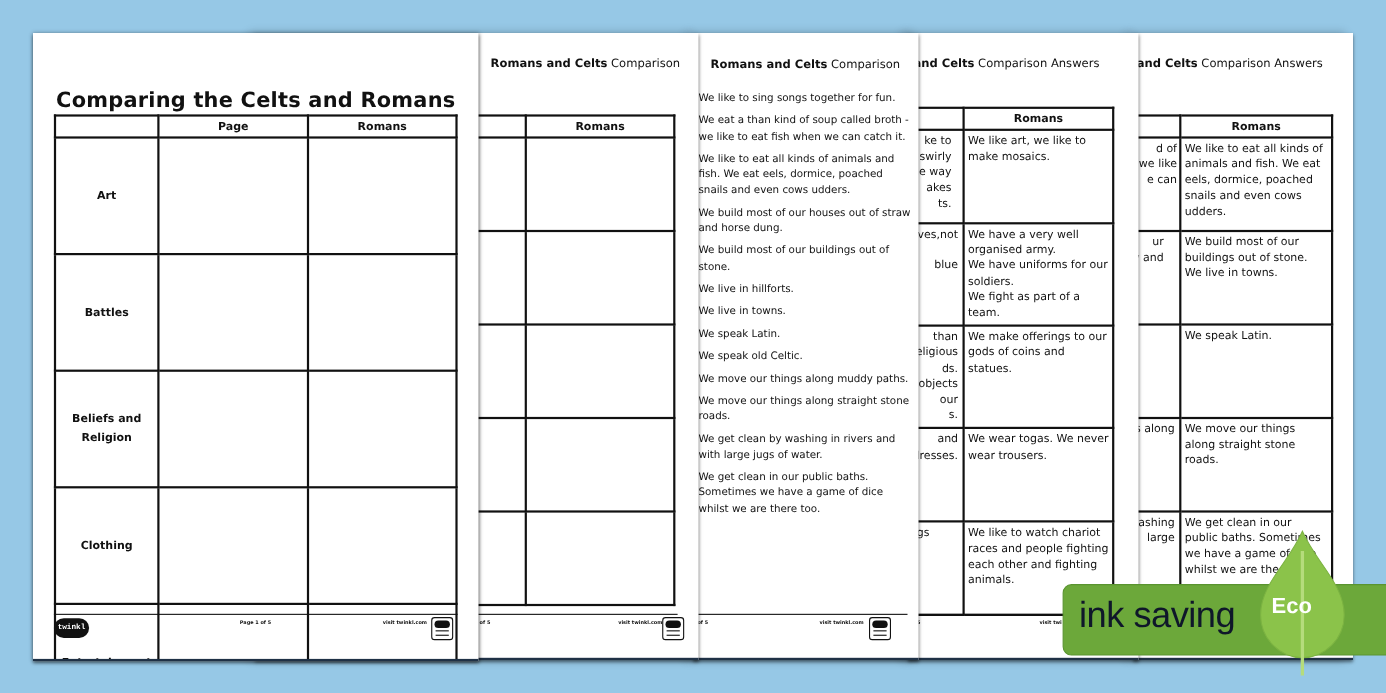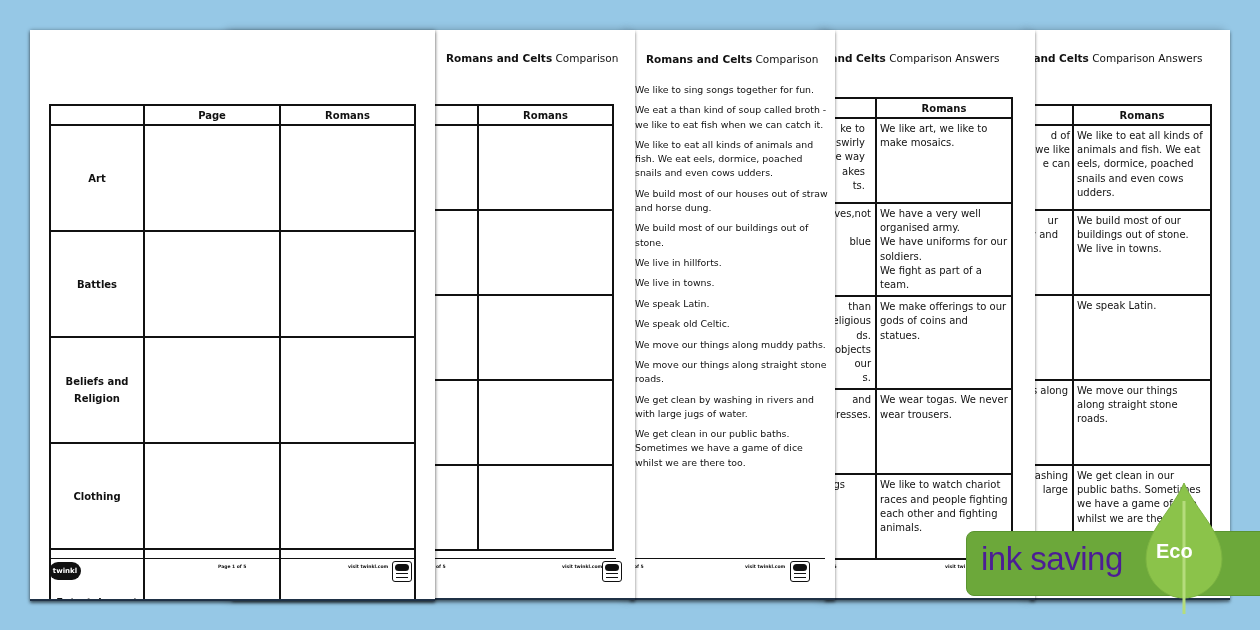--- a/index.html
+++ b/index.html
@@ -62,37 +62,37 @@
   .p5 .ans td { height: 85px; }
   .clip { white-space: nowrap; overflow: hidden; text-align: right; }
 
   .footer-line { position: absolute; left: 19px; right: 19px; border-top: 1.5px solid #111; top: 528px; }
   .p3 .footer-line { left: 0; right: 10px; }
   .p4 .footer-line, .p5 .footer-line { left: 0; right: 10px; }
   .footer { position: absolute; top: 534px; font-size: 4.5px; font-weight: bold; white-space: nowrap; }
   .twinkl-logo {
     position: absolute; top: 532px; left: 19px; width: 32px; height: 18px;
     background: #111; border-radius: 9px; color: #fff; font-size: 7px; font-weight: bold;
-    text-align: center; line-height: 18px;
+    text-align: center; line-height: 18px; font-family: Liberation Mono, monospace;
   }
   .badge {
     position: absolute; top: 531px; width: 20px; height: 21px; border: 1px solid #111; border-radius: 3px;
     background: #fff;
   }
   .badge::before { content: ""; position: absolute; top: 2px; left: 2px; width: 14px; height: 7px; background: #111; border-radius: 5px; }
   .badge::after { content: ""; position: absolute; bottom: 3px; left: 3px; width: 12px; height: 3px; border-top: 1px solid #111; border-bottom: 1px solid #111; }
 
   
   .eco {
     position: absolute; left: 966px; top: 531px; width: 300px; height: 65px;
     background: #6ca83a; border-radius: 8px 0 0 8px; z-index: 20;
     border: 1px solid #5a9430;
   }
   .eco-text {
-    position: absolute; left: 14px; top: 8px; color: #4c1d95; font-size: 33px;
+    position: absolute; left: 14px; top: 8px; color: #0f172a; font-size: 33px;
     font-family: "Liberation Sans", sans-serif; letter-spacing: -0.5px;
   }
   .leaf {
     position: absolute; left: 1144px; top: 481px; width: 80px; height: 135px; z-index: 21;
   }
   .eco-word {
     position: absolute; left: 1156px; top: 540px; z-index: 22; color: #fff;
     font-family: "Liberation Sans", sans-serif; font-weight: bold; font-size: 20px;
   }
 </style>
@@ -251,20 +251,21 @@
         </tr>
   </tbody>
     </table>
   <div class="footer-line" style="left:0"></div>
   <div class="footer" style="left:204px">of 5</div>
   <div class="footer" style="left:330px">visit twinkl.com</div>
   <div class="badge" style="left:370px"></div>
 </div>
 
 <div class="page p1">
+  <div class="title">Comparing the Celts and Romans</div>
   <table class="grid">
     <colgroup>
         <col style="width:94px">
         <col style="width:136px">
         <col>
       </colgroup>
     <tbody>
         <tr>
       <th></th>
       <th>Page</th>

